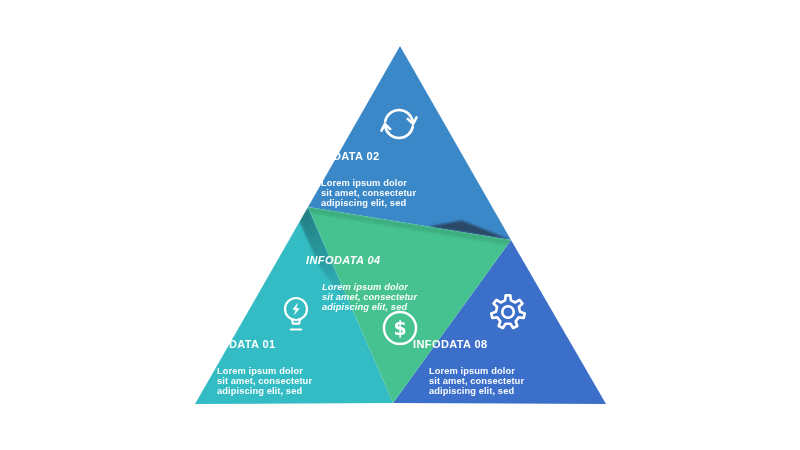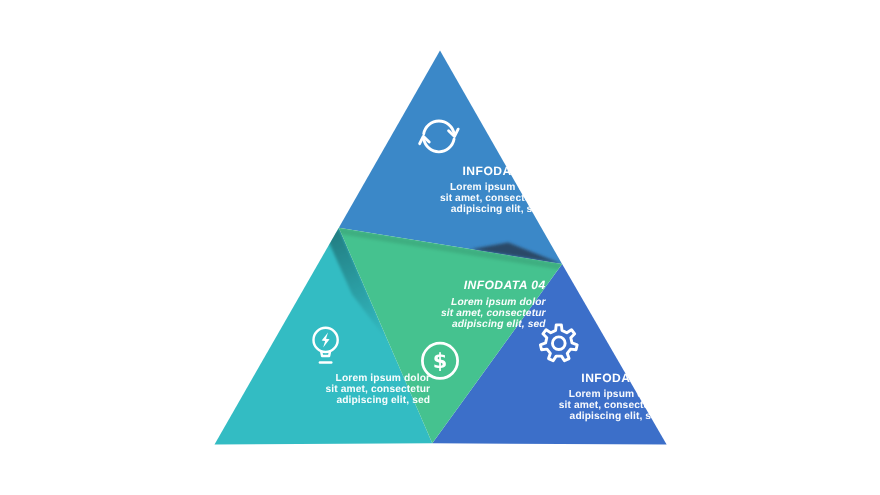--- a/index.html
+++ b/index.html
@@ -3,27 +3,27 @@
 <meta charset="utf-8">
 <style>
   html,body{margin:0;padding:0;background:#ffffff;}
   .stage{
     position:relative;width:800px;height:450px;background:#ffffff;
     overflow:hidden;font-family:"Liberation Sans","DejaVu Sans",sans-serif;
   }
   .stage svg{position:absolute;left:0;top:0;}
   .ib{
     position:absolute;transform:translateX(-50%);
-    text-align:right;color:#ffffff;width:190px;pointer-events:none;
+    text-align:left;color:#ffffff;width:190px;pointer-events:none;
   }
   .ib h3{
     margin:0 0 3px 0;font-size:11px;font-weight:bold;letter-spacing:.4px;
   }
   .ib p{
-    margin:0;font-size:9.3px;font-weight:bold;line-height:10px;
+    margin:16px;font-size:9.3px;font-weight:bold;line-height:10px;
     letter-spacing:.1px;white-space:pre-line;opacity:.97;
   }
 </style>
 </head>
 <body>
 
 <div class="stage">
 
   <svg width="800" height="450" viewBox="0 0 800 450">
     <defs>
@@ -93,20 +93,21 @@
   </div>
 
   <div class="ib" style="left:401px;top:253.5px;font-style:italic;">
     <h3>INFODATA 04</h3>
     <p>Lorem ipsum dolor
 sit amet, consectetur
 adipiscing elit, sed</p>
   </div>
 
   <div class="ib" style="left:296px;top:338px;">
+    <h3>INFODATA 01</h3>
     <p>Lorem ipsum dolor
 sit amet, consectetur
 adipiscing elit, sed</p>
   </div>
 
   <div class="ib" style="left:508px;top:338px;">
     <h3>INFODATA 08</h3>
     <p>Lorem ipsum dolor
 sit amet, consectetur
 adipiscing elit, sed</p>

